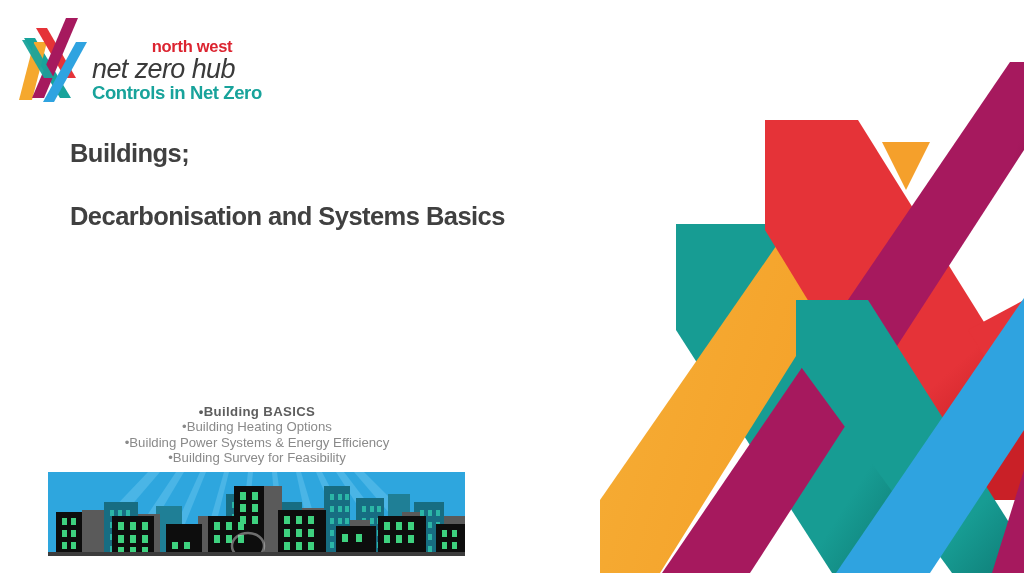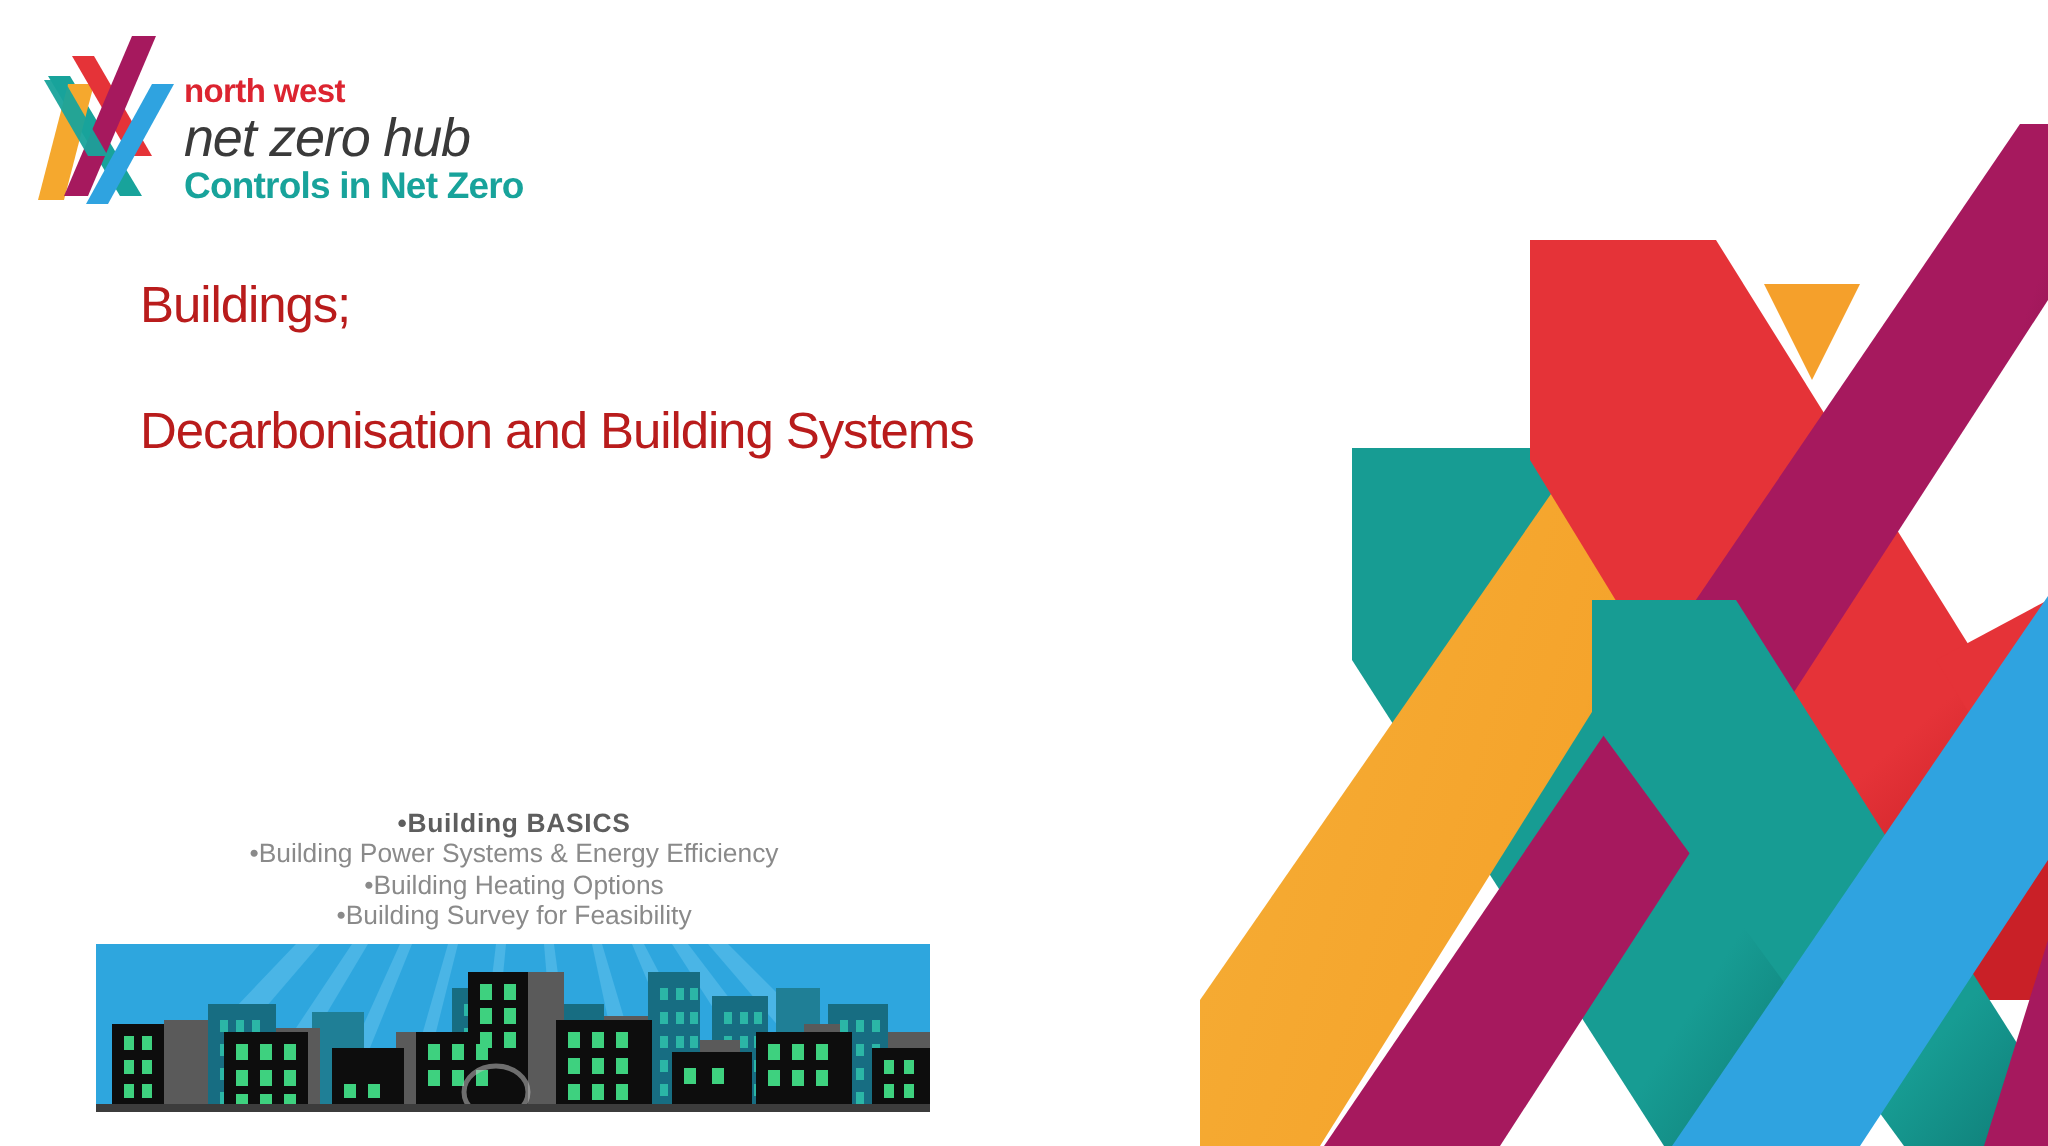--- a/index.html
+++ b/index.html
@@ -45,20 +45,21 @@
     width: 200px;
   }
   .logo-line1 {
     color: #DC2430;
     font-size: 16.5px;
     font-weight: bold;
     letter-spacing: -0.3px;
     line-height: 17px;
     margin: 0;
     white-space: nowrap;
+    text-align: center;
   }
   .logo-line2 {
     color: #3A3A3A;
     font-size: 27px;
     font-weight: normal;
     letter-spacing: -0.6px;
     line-height: 28px;
     margin: 0;
     white-space: nowrap;
     font-style: italic;
@@ -74,23 +75,23 @@
   }
 
   
   #title-block {
     position: absolute;
     left: 70px;
     top: 138px;
     width: 540px;
   }
   .title-line {
-    color: #b91c1c;
+    color: #404040;
     font-size: 25.5px;
-    font-weight: normal;
+    font-weight: bold;
     letter-spacing: -0.55px;
     margin: 0 0 33px 0;
     line-height: 30px;
     white-space: nowrap;
   }
   .title-line.last { margin-bottom: 0; }
 
   
   #bullets {
     position: absolute;
@@ -170,27 +171,27 @@
 
     <div id="logo-text">
       <p class="logo-line1">north west</p>
       <p class="logo-line2">net zero hub</p>
       <p class="logo-line3">Controls in Net Zero</p>
     </div>
   </div>
 
   <div id="title-block">
     <p class="title-line">Buildings;</p>
-    <p class="title-line last">Decarbonisation and Building Systems</p>
+    <p class="title-line last">Decarbonisation and Systems Basics</p>
   </div>
 
   <div id="bullets">
     <p class="bullet-line bold">•Building BASICS</p>
+    <p class="bullet-line">•Building Heating Options</p>
     <p class="bullet-line">•Building Power Systems &amp; Energy Efficiency</p>
-    <p class="bullet-line">•Building Heating Options</p>
     <p class="bullet-line">•Building Survey for Feasibility</p>
   </div>
 
   <div id="cityscape">
     <svg width="417" height="84" viewBox="0 0 417 84" xmlns="http://www.w3.org/2000/svg">
 
       <rect x="0" y="0" width="417" height="84" fill="#2EA6DE"></rect>
 
       <g fill="#4FB8E8" opacity="0.85">
         <polygon points="100,0 112,0 40,84 20,84"></polygon>

